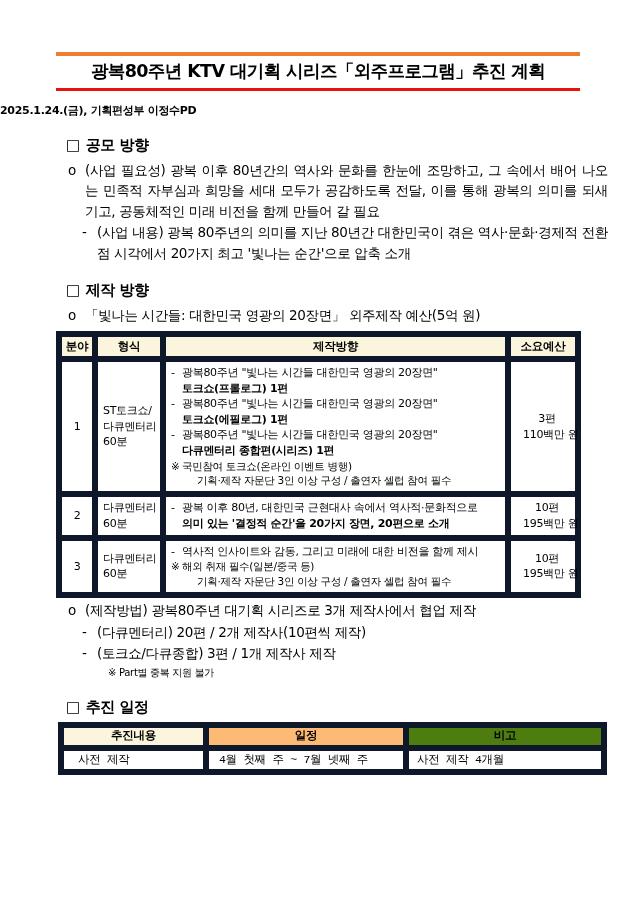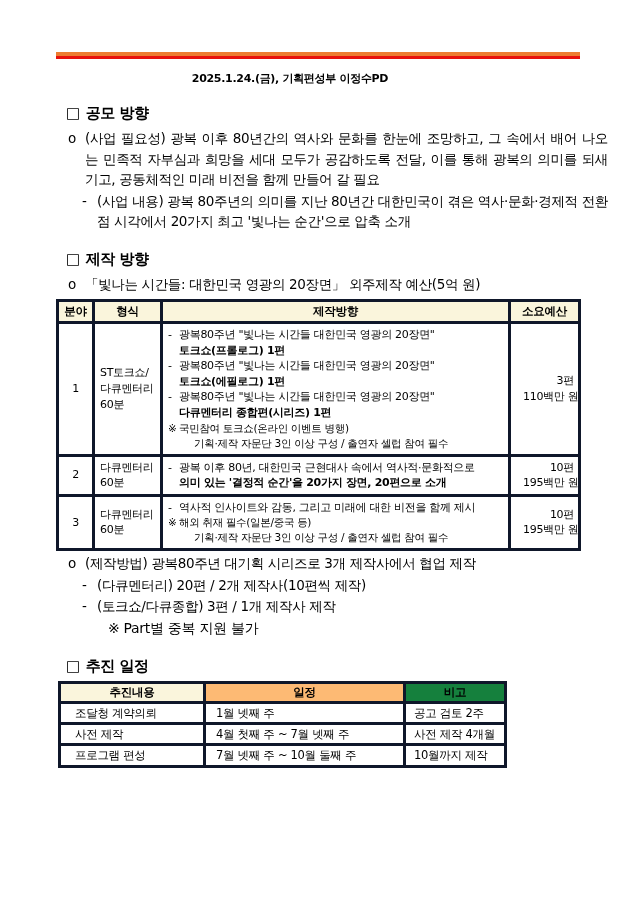--- a/index.html
+++ b/index.html
@@ -41,21 +41,21 @@
   .doc-title {
     text-align: center;
     font-size: 17.5px;
     font-weight: bold;
     letter-spacing: -0.6px;
     padding: 5px 0 5px 0;
     line-height: 1.25;
     white-space: nowrap;
   }
   .byline {
-    text-align: center;
+    text-align: left;
     font-size: 11px;
     font-weight: bold;
     margin: 12px 56px 0 0;
     letter-spacing: -0.3px;
   }
 
   
   .content {
     margin: 0 28px 0 52px;
   }
@@ -96,38 +96,38 @@
     position: relative;
     text-align: justify;
     text-justify: inter-character;
   }
   .b2 > .mk {
     position: absolute;
     left: 0;
     top: 0;
   }
   .b3 {
-    font-size: 14px;
+    font-size: 10px;
     line-height: 1.5;
     letter-spacing: -0.3px;
     margin: 1px 0 0 56px;
     color: #000;
   }
   .nowrap-last { text-align: left; }
   b, strong { font-weight: normal; }
 
   
   table {
     border-collapse: collapse;
     table-layout: fixed;
     font-size: 11px;
     margin-top: 5px;
   }
   table, th, td {
-    border: 3px solid #0f172a;
+    border: 6px solid #0f172a;
   }
   th {
     background: #FAF5DC;
     font-weight: bold;
     text-align: center;
     padding: 2px 2px;
     font-size: 11.5px;
     letter-spacing: -0.3px;
     line-height: 1.3;
   }
@@ -139,21 +139,21 @@
   }
 
   
   #main-table {
     width: 525px;
     margin-left: 4px;
   }
   #main-table .c-num   { width: 36px; text-align: center; }
   #main-table .c-form  { width: 68px; text-align: left; padding-left: 5px; }
   #main-table .c-dir   { text-align: left; }
-  #main-table .c-bud   { width: 70px; text-align: right; padding-left: 12px; }
+  #main-table .c-bud   { width: 70px; text-align: center; padding-left: 12px; }
   #main-table td.c-dir { padding: 3px 5px 3px 5px; }
   .dir-line {
     display: block;
     padding-left: 11px;
     position: relative;
     white-space: nowrap;
   }
   .dir-line > .dash {
     position: absolute;
     left: 0;
@@ -189,23 +189,24 @@
     font-weight: normal;
   }
   .total-row td.total-bud {
     font-weight: bold;
     text-align: center;
     padding-left: 2px;
   }
 
   
   #sched-table {
-    width: 449px;
+    width: 549px;
     margin-left: 6px;
     font-size: 11.5px;
+    font-family: Liberation Mono, monospace;
   }
   #sched-table th { padding: 1px 2px; }
   #sched-table td {
     padding: 1px 6px;
     text-align: left;
     white-space: nowrap;
   }
   #sched-table .s-c1 { width: 145px; text-align: center; }
   #sched-table td.s-c1 { text-align: left; padding-left: 14px; }
   #sched-table .s-c2 { width: 200px; }
@@ -213,20 +214,21 @@
   #sched-table .s-c3 { }
   #sched-table td.s-c3 { padding-left: 8px; }
 </style>
 </head>
 <body>
 
 <div class="page">
 
   <div class="title-block">
     <div class="rule-top" style="background: rgb(237, 125, 49);"></div>
+    <div class="doc-title">광복80주년 KTV 대기획 시리즈「외주프로그램」추진 계획</div>
     <div class="rule-bottom" style="background: rgb(232, 18, 12);"></div>
   </div>
   <div class="byline">2025.1.24.(금), 기획편성부  이정수PD</div>
 
   <div class="content">
 
     <div class="sec-head">
       <span class="box">□</span><span>공모 방향</span>
     </div>
 
@@ -340,36 +342,26 @@
     <table id="sched-table">
       <colgroup>
           <col class="s-c1">
           <col class="s-c2">
           <col class="s-c3">
         </colgroup>
       <thead>
         <tr>
           <th style="background: rgb(250, 245, 220);">추진내용</th>
           <th style="background: #fdba74;">일정</th>
-          <th style="background: #15803d;">비고</th>
+          <th style="background: #4d7c0f;">비고</th>
         </tr>
       </thead>
       <tbody>
-        <tr>
-          <td class="s-c1">조달청 계약의뢰</td>
-          <td class="s-c2">1월 넷째 주</td>
-          <td class="s-c3">공고 검토 2주</td>
-        </tr>
         <tr>
           <td class="s-c1">사전 제작</td>
           <td class="s-c2">4월 첫째 주 ~ 7월 넷째 주</td>
           <td class="s-c3">사전 제작 4개월</td>
         </tr>
-        <tr>
-          <td class="s-c1">프로그램 편성</td>
-          <td class="s-c2">7월 넷째 주 ~ 10월 둘째 주</td>
-          <td class="s-c3">10월까지 제작</td>
-        </tr>
       </tbody>
     </table>
 
   </div>
 </div>
 
 </body></html>

